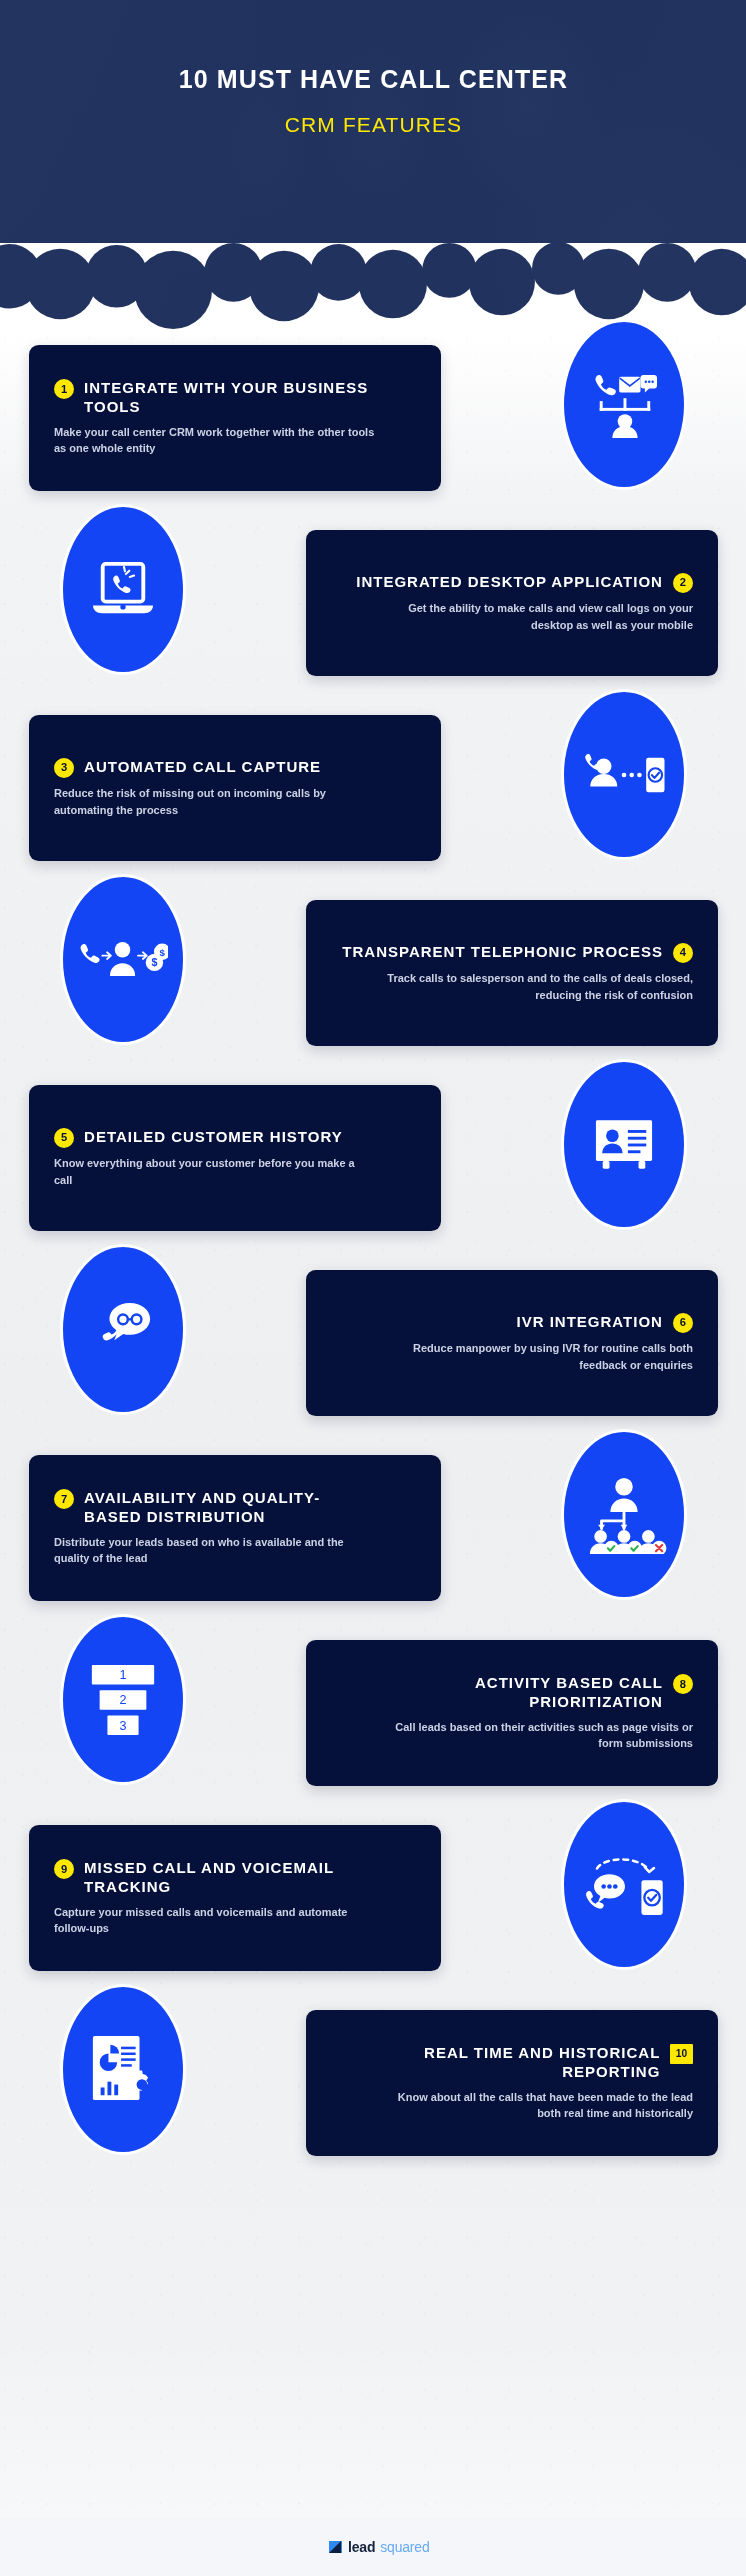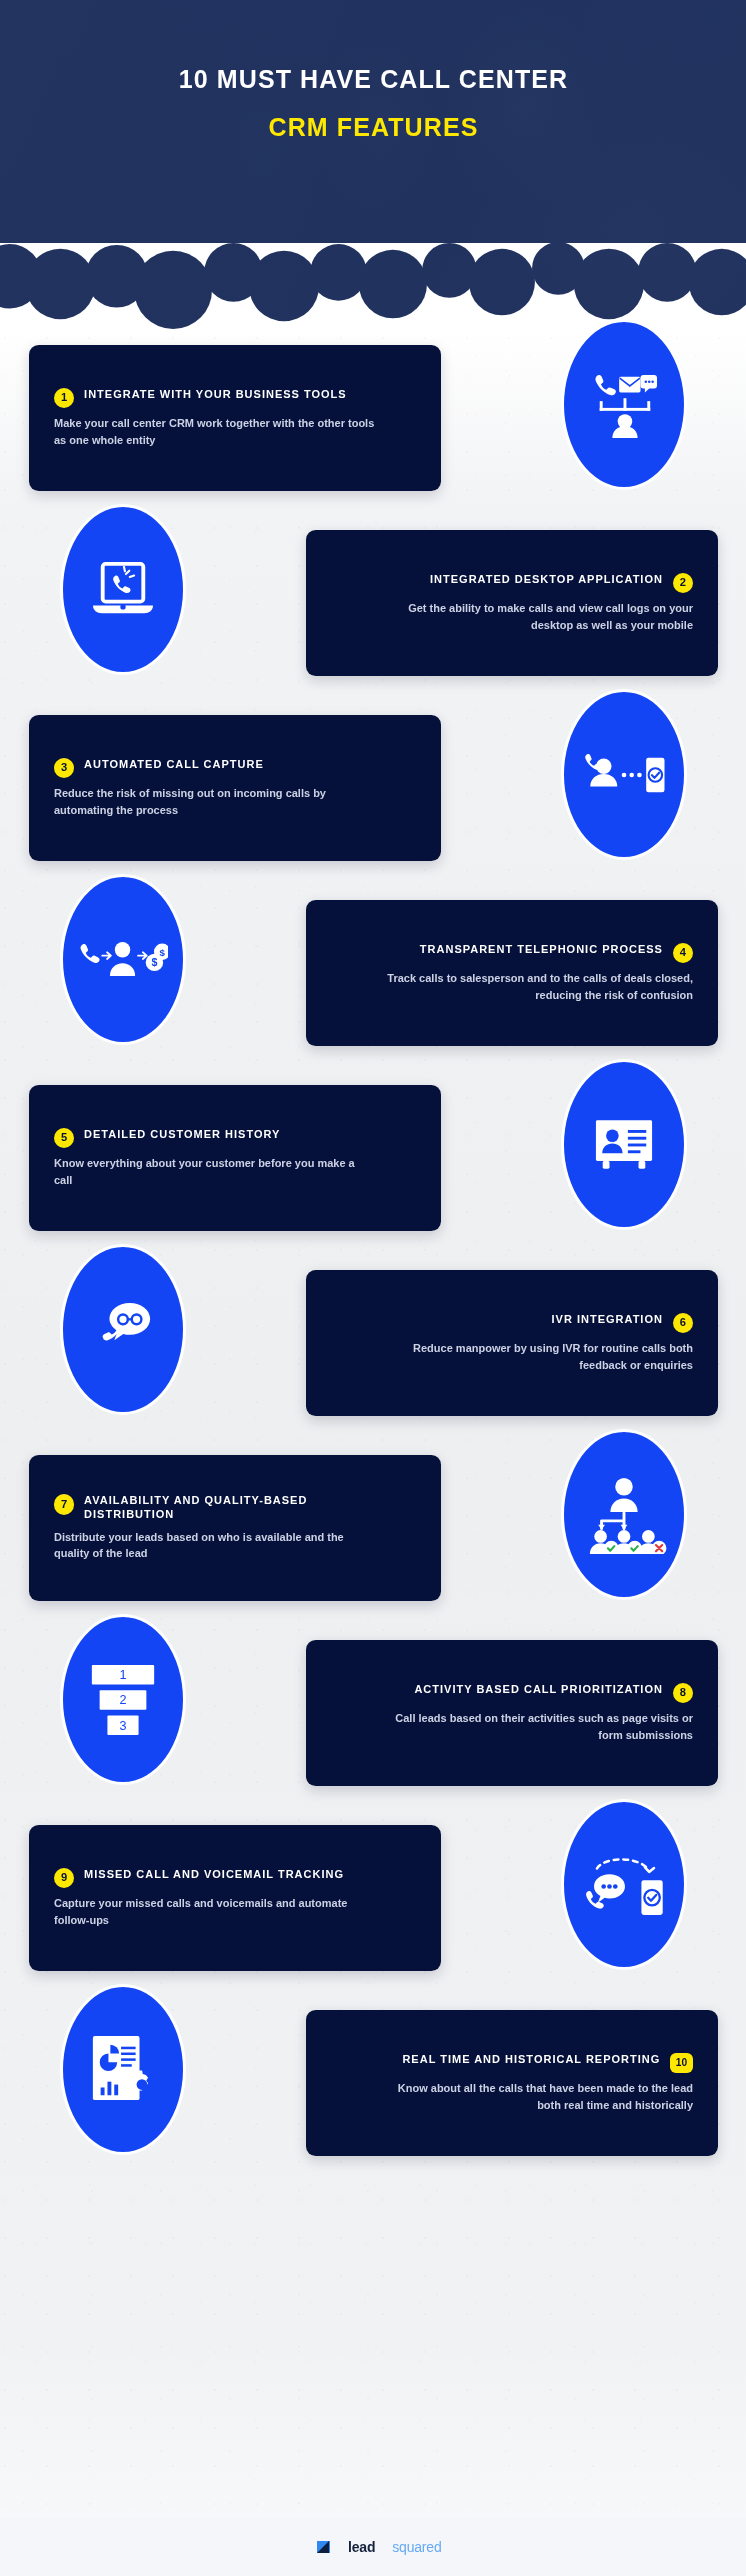--- a/index.html
+++ b/index.html
@@ -56,22 +56,22 @@
     color: #ffffff;
     font-size: 25px;
     font-weight: 700;
     letter-spacing: 1.1px;
     text-transform: uppercase;
     line-height: 1.25;
     text-align: center;
   }
   .header-title-2 {
     color: #ffe800;
-    font-size: 25px;
-    font-weight: 700;
+    font-size: 21px;
+    font-weight: 400;
     letter-spacing: 1.1px;
     text-transform: uppercase;
     line-height: 1.25;
     margin-top: 16.5px;
     text-align: center;
   }
 
   
   .scallop-wrap {
     position: absolute;
@@ -151,25 +151,25 @@
     background: #ffe800;
     color: #06113b;
     font-size: 11.2px;
     font-weight: 700;
     display: flex;
     align-items: center;
     justify-content: center;
     line-height: 1;
     margin-top: 1px;
   }
-  .badge.wide { width: 23px; height: 20.4px; border-radius: 6px; font-size: 10.2px; }
+  .badge.wide { width: 23px; height: 20.4px; border-radius: 1px; font-size: 10.2px; }
 
   .card-title {
     color: #ffffff;
-    font-size: 11px;
+    font-size: 15px;
     font-weight: 700;
     letter-spacing: 1px;
     text-transform: uppercase;
     line-height: 1.3;
     max-width: 292px;
   }
   .item.right .card-title { max-width: 321px; }
 
   .card-desc {
     color: #ccd2e4;
@@ -206,21 +206,21 @@
     width: 747px;
     height: 58px;
     background: #f4f6f9;
     display: flex;
     align-items: center;
     justify-content: center;
   }
   .logo {
     display: flex;
     align-items: center;
-    gap: 17px;
+    gap: 5px;
     padding-left: 12px;
   }
   .logo-mark {
     width: 12.6px;
     height: 12.6px;
     background: #2f87f0;
     position: relative;
     margin-right: 1px;
   }
   .logo-mark::after {

